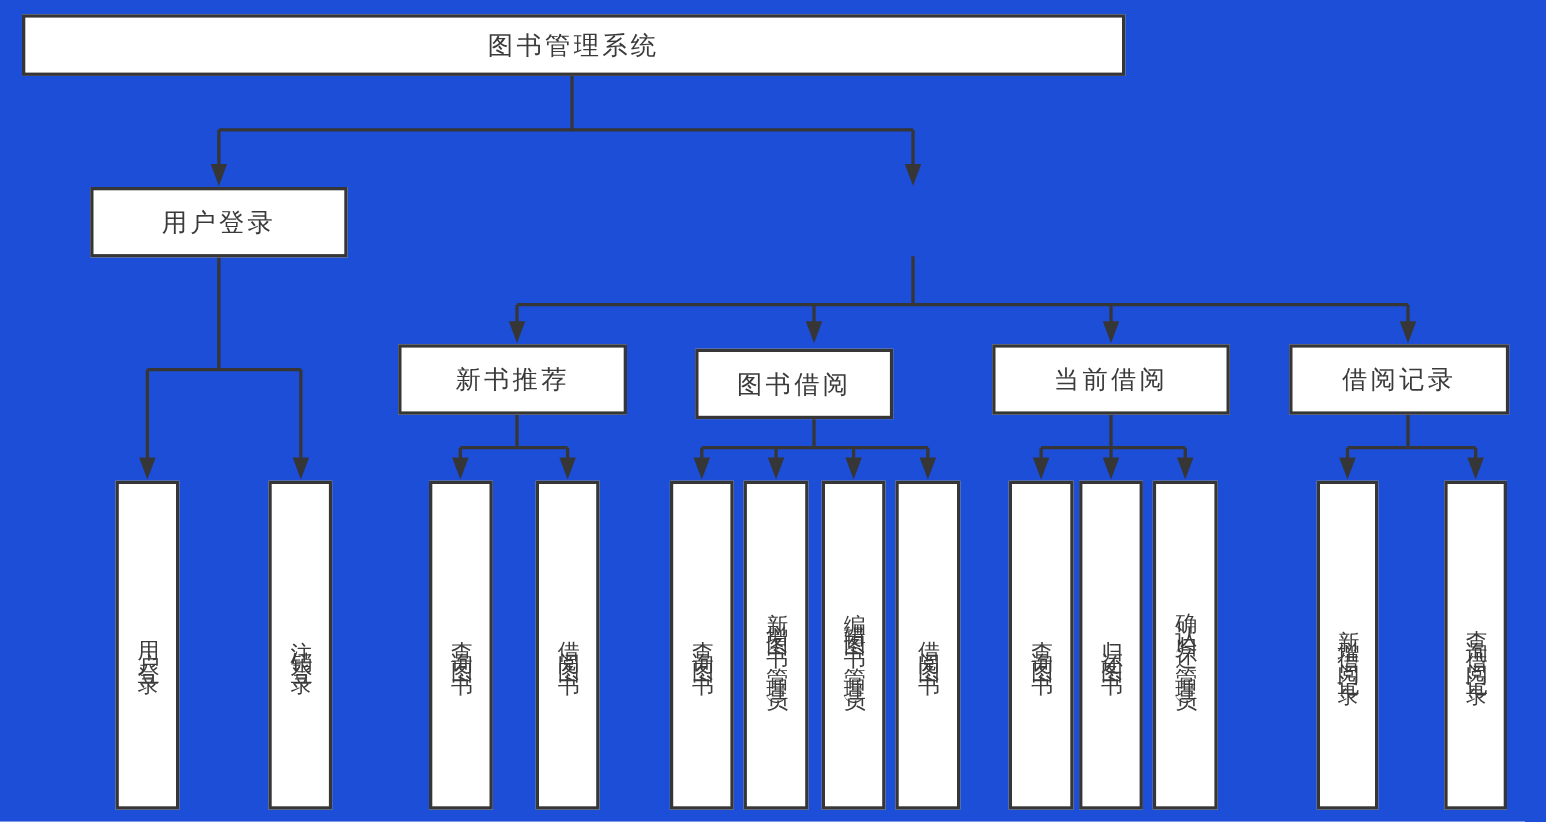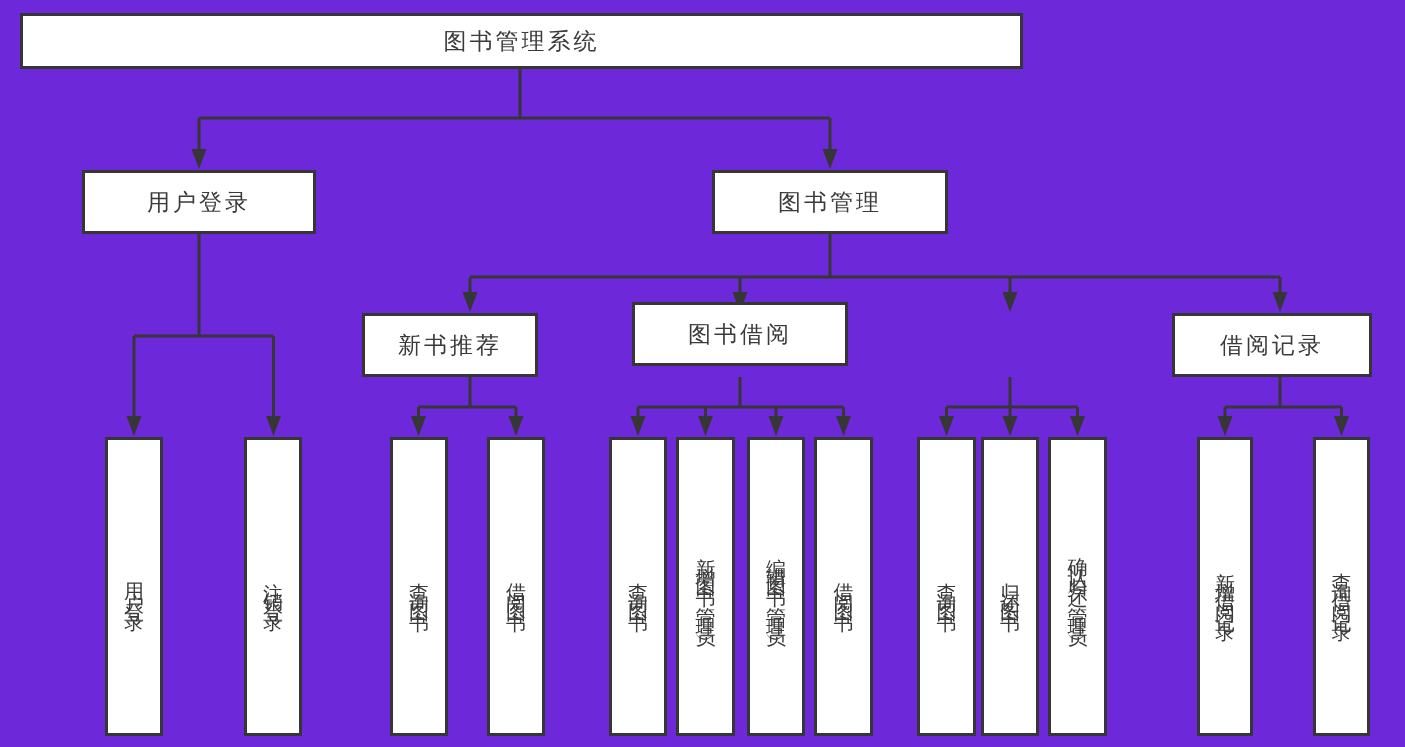--- a/index.html
+++ b/index.html
@@ -1,19 +1,19 @@
 <!DOCTYPE html>
 <html><head>
 <meta charset="utf-8">
 <style>
   html,body{margin:0;padding:0;background:#ffffff;}
   .stage{
     position:relative;
     width:1405px;height:747px;
-    background:#6d28d9;
+    background:#1d4ed8;
     font-family:"Liberation Sans", sans-serif;
     overflow:hidden;
   }
   .wires{position:absolute;left:0;top:0;}
   .node{
     position:absolute;
     box-sizing:border-box;
     border:3px solid #363636;
     background:#ffffff;
     display:flex;
@@ -83,29 +83,29 @@
     </g>
   </svg>
 
   <div class="node" style="left:20px;top:13px;width:1003px;height:56px">
     <span class="hlabel">图书管理系统</span>
   </div>
 
   <div class="node" style="left:82px;top:170px;width:234px;height:64px">
     <span class="hlabel">用户登录</span>
   </div>
-  <div class="node" style="left:712px;top:170px;width:236px;height:64px">
-    <span class="hlabel">图书管理</span>
-  </div>
 
-  <div class="node" style="left:362px;top:313px;width:176px;height:64px">
+  <div class="node" style="left:362px;top:313px;width:208px;height:64px">
     <span class="hlabel">新书推荐</span>
   </div>
-  <div class="node" style="left:632px;top:302px;width:216px;height:64px">
+  <div class="node" style="left:632px;top:317px;width:180px;height:64px">
     <span class="hlabel">图书借阅</span>
+  </div>
+  <div class="node" style="left:902px;top:313px;width:216px;height:64px">
+    <span class="hlabel">当前借阅</span>
   </div>
   <div class="node" style="left:1172px;top:313px;width:200px;height:64px">
     <span class="hlabel">借阅记录</span>
   </div>
 
   <div class="node" style="left:105px;top:437px;width:58px;height:299px">
     <span class="vlabel">用户登录</span>
   </div>
   <div class="node" style="left:244px;top:437px;width:58px;height:299px">
     <span class="vlabel">注销登录</span>

